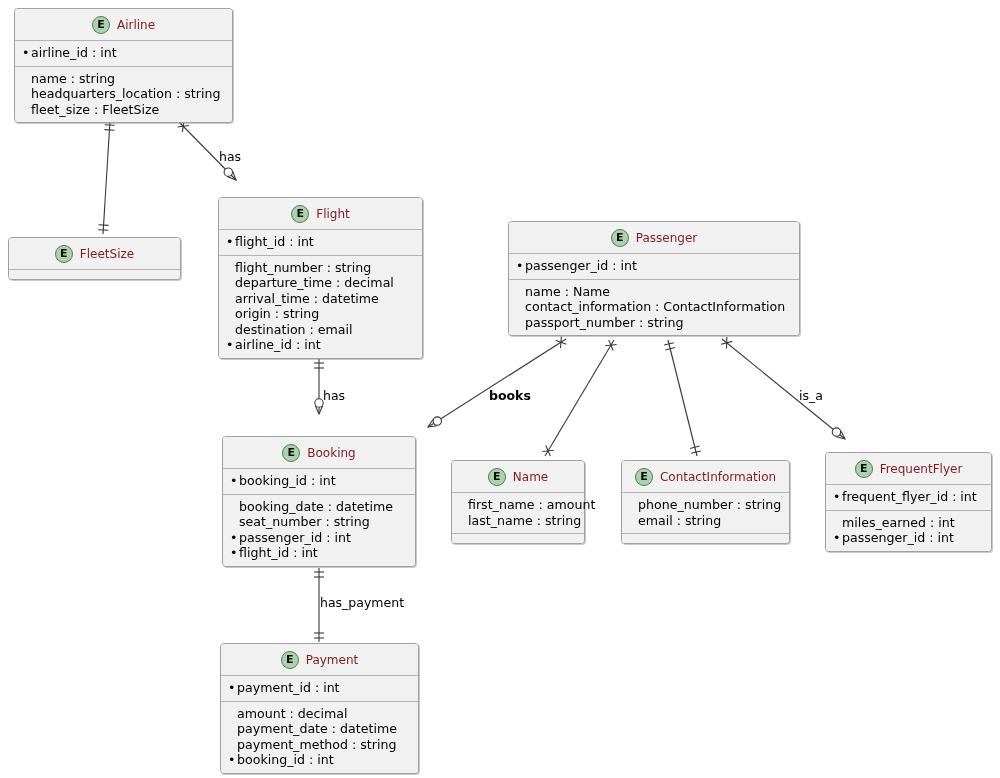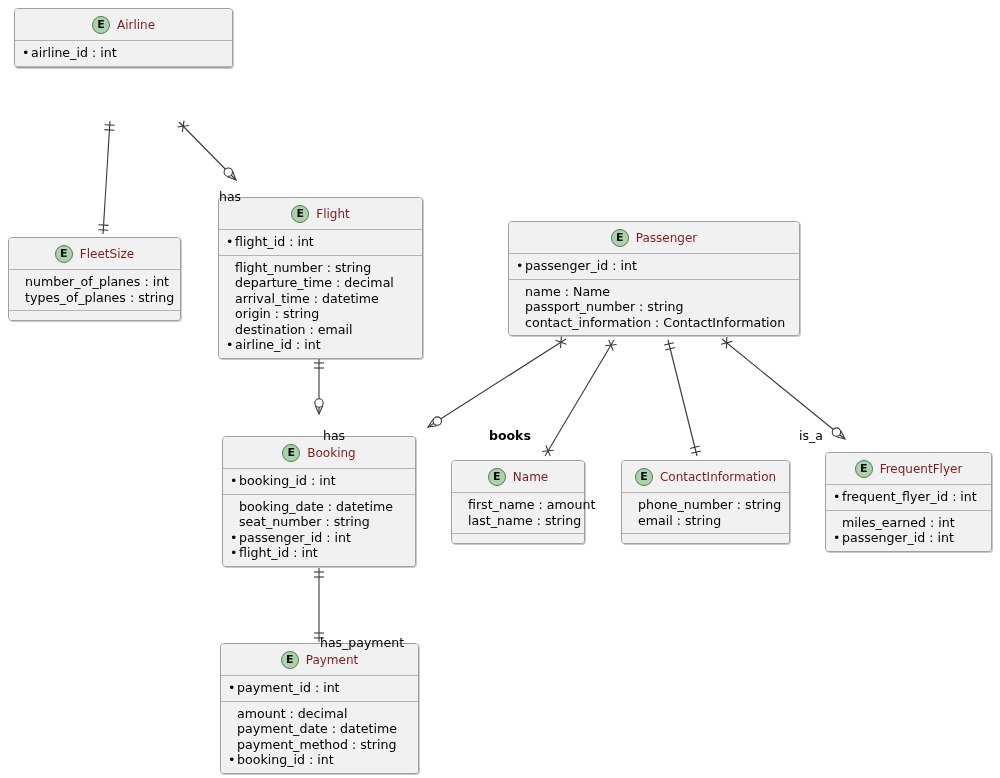--- a/index.html
+++ b/index.html
@@ -37,21 +37,20 @@
     stroke-width: 1.1;
     fill: #ffffff;
   }
   .edge-label {
     position: absolute;
     font-family: "DejaVu Sans", sans-serif;
     font-size: 12.5px;
     color: #000000;
     white-space: nowrap;
     line-height: 1;
-    margin-top: 40px;
   }
 
   
   .entity {
     position: absolute;
     box-sizing: border-box;
     background: #eeeeee;
     border: 1px solid #a0a0a0;
     border-radius: 4px;
     box-shadow: 1px 1px 0 rgba(120,120,120,0.40);
@@ -193,36 +192,40 @@
         <div class="ent-header">
           <div class="e-badge">E</div>
           <div class="ent-title">Airline</div>
         </div>
         <div class="ent-sect">
           <div class="attr">
             <span class="bullet">•</span>
             <span class="atext">airline_id : int</span>
           </div>
         </div>
+        <div class="ent-sect last">
+          <div class="attr">
+            <span class="bullet none">•</span>
+            <span class="atext">name : string</span>
+          </div>
+          <div class="attr">
+            <span class="bullet none">•</span>
+            <span class="atext">headquarters_location : string</span>
+          </div>
+          <div class="attr">
+            <span class="bullet none">•</span>
+            <span class="atext">fleet_size : FleetSize</span>
+          </div>
+        </div>
       </div>
       <div class="entity" style="left: 8px; top: 237px; width: 173px;">
         <div class="ent-header">
           <div class="e-badge">E</div>
           <div class="ent-title">FleetSize</div>
         </div>
-        <div class="ent-sect">
-          <div class="attr">
-            <span class="bullet none">•</span>
-            <span class="atext">number_of_planes : int</span>
-          </div>
-          <div class="attr">
-            <span class="bullet none">•</span>
-            <span class="atext">types_of_planes : string</span>
-          </div>
-        </div>
         <div class="ent-sect empty last"></div>
       </div>
       <div class="entity" style="left: 218px; top: 197px; width: 205px;">
         <div class="ent-header">
           <div class="e-badge">E</div>
           <div class="ent-title">Flight</div>
         </div>
         <div class="ent-sect">
           <div class="attr">
             <span class="bullet">•</span>
@@ -267,25 +270,25 @@
             <span class="atext">passenger_id : int</span>
           </div>
         </div>
         <div class="ent-sect last">
           <div class="attr">
             <span class="bullet none">•</span>
             <span class="atext">name : Name</span>
           </div>
           <div class="attr">
             <span class="bullet none">•</span>
+            <span class="atext">contact_information : ContactInformation</span>
+          </div>
+          <div class="attr">
+            <span class="bullet none">•</span>
             <span class="atext">passport_number : string</span>
-          </div>
-          <div class="attr">
-            <span class="bullet none">•</span>
-            <span class="atext">contact_information : ContactInformation</span>
           </div>
         </div>
       </div>
       <div class="entity" style="left: 222px; top: 436px; width: 194px;">
         <div class="ent-header">
           <div class="e-badge">E</div>
           <div class="ent-title">Booking</div>
         </div>
         <div class="ent-sect">
           <div class="attr">

